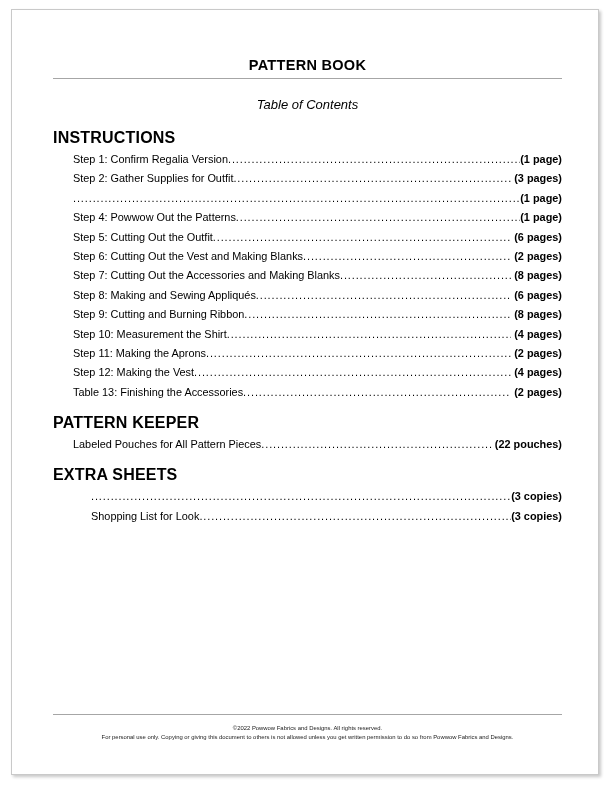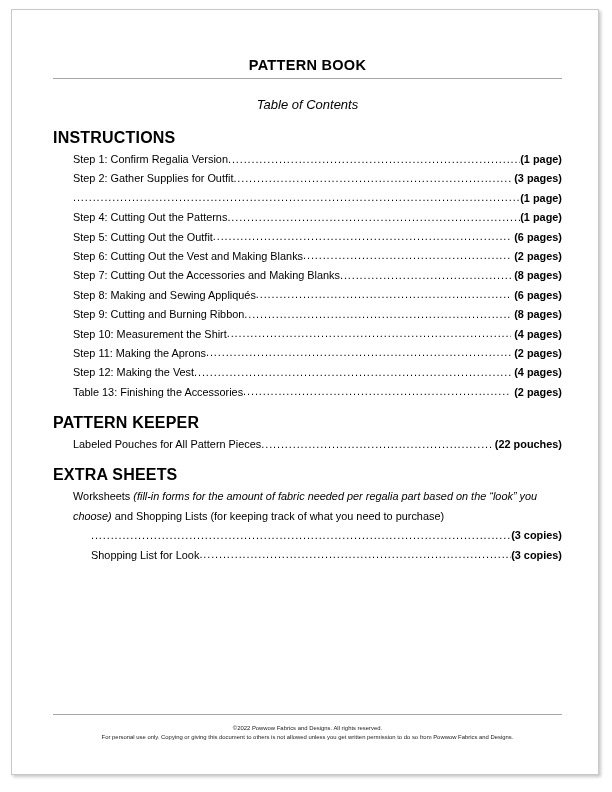--- a/index.html
+++ b/index.html
@@ -76,21 +76,21 @@
   }
 
   
   .toc-list {
     list-style: none;
     margin: 0;
     padding: 0;
   }
   .toc-row {
     display: flex;
-    align-items: center;
+    align-items: flex-start;
     font-size: 10.9px;
     line-height: 19.4px;
     height: 19.4px;
     white-space: nowrap;
   }
   .toc-row.indent-1 { padding-left: 20px; }
   .toc-row.indent-2 { padding-left: 38px; }
 
   .toc-label { flex: 0 0 auto; }
   .toc-dots {
@@ -161,21 +161,21 @@
       <li class="toc-row indent-1">
         <span class="toc-label">Step 2: Gather Supplies for Outfit</span>
         <span class="toc-dots"></span>
         <span class="toc-page with-space">(3 pages)</span>
       </li>
       <li class="toc-row indent-1">
         <span class="toc-dots"></span>
         <span class="toc-page">(1 page)</span>
       </li>
       <li class="toc-row indent-1">
-        <span class="toc-label">Step 4: Cutting Out the Patterns</span>
+        <span class="toc-label">Step 4: Powwow Out the Patterns</span>
         <span class="toc-dots"></span>
         <span class="toc-page">(1 page)</span>
       </li>
       <li class="toc-row indent-1">
         <span class="toc-label">Step 5: Cutting Out the Outfit </span>
         <span class="toc-dots"></span>
         <span class="toc-page with-space">(6 pages)</span>
       </li>
       <li class="toc-row indent-1">
         <span class="toc-label">Step 6: Cutting Out the Vest and Making Blanks </span>
@@ -223,21 +223,20 @@
     <ul class="toc-list">
       <li class="toc-row indent-1">
         <span class="toc-label">Labeled Pouches for All Pattern Pieces </span>
         <span class="toc-dots"></span>
         <span class="toc-page with-space">(22 pouches)</span>
       </li>
     </ul>
 
     <div class="section-heading">EXTRA SHEETS</div>
 
-    <p class="toc-paragraph"><span>Worksheets </span><i>(fill-in forms for the amount of fabric needed per regalia part based on the “look” you choose)</i><span> and Shopping Lists (for keeping track of what you need to purchase)</span></p>
 
     <ul class="toc-list">
       <li class="toc-row indent-2">
         <span class="toc-dots"></span>
         <span class="toc-page">(3 copies)</span>
       </li>
       <li class="toc-row indent-2">
         <span class="toc-label">Shopping List for Look</span>
         <span class="toc-dots"></span>
         <span class="toc-page">(3 copies)</span>

